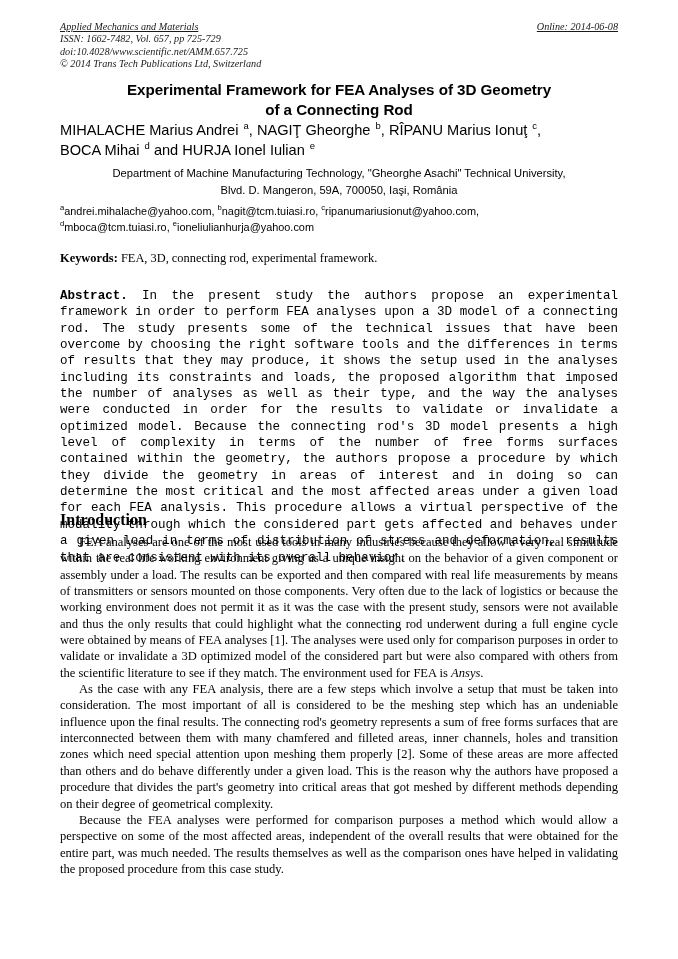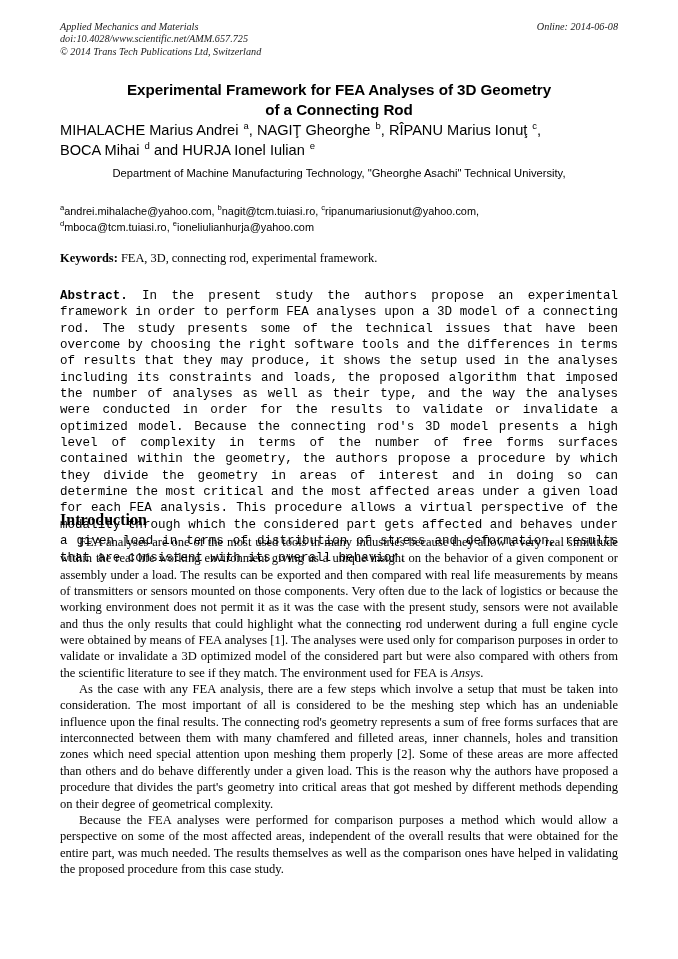--- a/index.html
+++ b/index.html
@@ -26,20 +26,21 @@
     font-family: "Liberation Serif", "DejaVu Serif", serif;
     font-style: italic;
     font-size: 10.2px;
     line-height: 12.4px;
     color: #1a1a1a;
   }
   .journal-header .row-top {
     display: flex;
     justify-content: space-between;
     align-items: flex-end;
+    text-decoration: underline;
   }
   .journal-header .jh-line {
     white-space: nowrap;
   }
   .journal-header .online {
     white-space: nowrap;
   }
 
   
   .title-block {
@@ -165,36 +166,38 @@
 </head>
 <body>
 
 <div class="page">
 
   <div class="journal-header">
     <div class="row-top">
       <span class="jh-line">Applied Mechanics and Materials</span>
       <span class="online">Online: 2014-06-08</span>
     </div>
+    <div class="jh-line">ISSN: 1662-7482, Vol. 657, pp 725-729</div>
     <div class="jh-line">doi:10.4028/www.scientific.net/AMM.657.725</div>
     <div class="jh-line">© 2014 Trans Tech Publications Ltd, Switzerland</div>
   </div>
 
   <div class="title-block">
     <div>Experimental Framework for FEA Analyses of 3D Geometry</div>
     <div>of a Connecting Rod</div>
   </div>
 
   <div class="authors-block">
     <div id="author-line-1"><span>MIHALACHE Marius Andrei </span><sup>a</sup><span>, </span><span>NAGIŢ Gheorghe </span><sup>b</sup><span>, </span><span>RÎPANU Marius Ionuţ </span><sup>c</sup><span>,</span></div>
     <div id="author-line-2"><span>BOCA Mihai </span><sup>d</sup><span> and </span><span>HURJA Ionel Iulian </span><sup>e</sup></div>
   </div>
 
   <div class="affiliation-block">
     <div>Department of Machine Manufacturing Technology, "Gheorghe Asachi" Technical University,</div>
+    <div>Blvd. D. Mangeron, 59A, 700050, Iaşi, România</div>
   </div>
 
   <div class="emails-block">
     <div id="email-line-1"><sup>a</sup><span>andrei.mihalache@yahoo.com</span><span>, </span><sup>b</sup><span>nagit@tcm.tuiasi.ro</span><span>, </span><sup>c</sup><span>ripanumariusionut@yahoo.com</span><span>,</span></div>
     <div id="email-line-2"><sup>d</sup><span>mboca@tcm.tuiasi.ro</span><span>, </span><sup>e</sup><span>ioneliulianhurja@yahoo.com</span></div>
   </div>
 
   <div class="keywords-block">
     <span class="kw-label">Keywords:</span><span> FEA, 3D, connecting rod, experimental framework.</span>
   </div>

